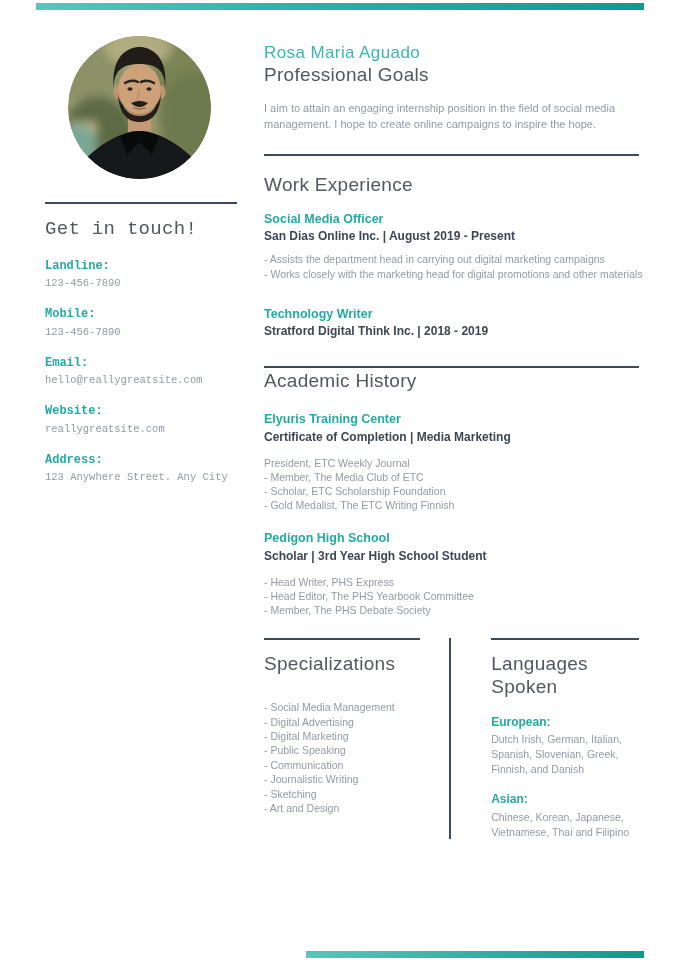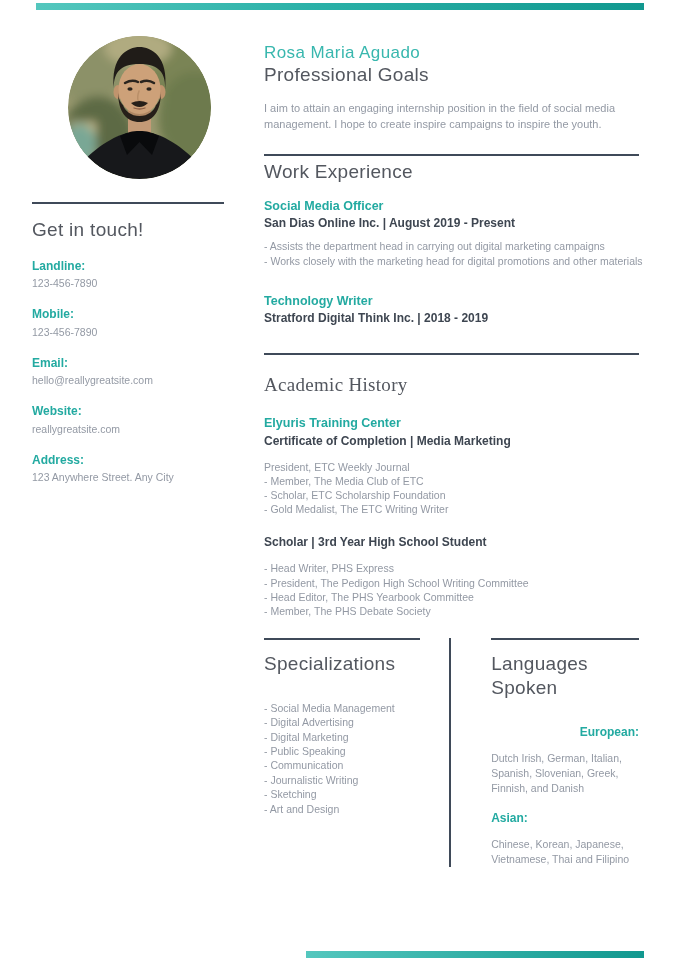--- a/index.html
+++ b/index.html
@@ -11,52 +11,52 @@
   
   .top-bar{position:absolute;left:36px;right:36px;top:3px;height:7px;
     background:linear-gradient(90deg,#54c7be 0%,#2ab1a8 45%,#11988f 100%);}
   .bottom-bar{position:absolute;right:36px;top:951px;width:338px;height:7px;
     background:linear-gradient(90deg,#54c7be 0%,#11988f 100%);}
   
   .photo{position:absolute;left:68px;top:36px;width:143px;height:143px;border-radius:50%;overflow:hidden;}
   
   .rule{border:0;border-top:2px solid #3f4a59;margin:0;}
   
-  .sidebar{position:absolute;left:32px;top:202px;width:192px;}
+  .sidebar{position:absolute;left:45px;top:202px;width:192px;font-family:Liberation Mono, monospace;}
   .sidebar .rule{margin-bottom:14px;}
   .h-section{font-size:19px;font-weight:400;color:#53575f;letter-spacing:.3px;margin:0;line-height:1.25;}
   .contact-label{margin-top:17px;font-size:12px;font-weight:700;color:#23aaa1;line-height:1.2;}
   .contact-value{margin-top:3px;font-size:10.5px;color:#9399a4;line-height:1.35;}
   
   .main{position:absolute;left:264px;top:0;width:375px;}
   .name{margin:43px 0 0;font-size:17px;font-weight:400;color:#38b7ae;letter-spacing:.4px;line-height:1.2;}
   .goals-heading{}
   .goals-text{margin:14px 0 0;font-size:11px;line-height:1.45;color:#9399a4;width:380px;}
   .rule-goals{margin-top:21px;}
-  .we-heading{margin-top:4px;}
+  .we-heading{margin-top:17px;}
   .job{margin-top:15px;}
   .job2{margin-top:25px;}
   .job-title{font-size:12.5px;font-weight:700;color:#23aaa1;line-height:1.25;}
   .job-org{font-size:12px;font-weight:700;color:#3e4651;margin-top:2px;line-height:1.25;}
   .job-bullets{margin-top:8px;font-size:10.5px;line-height:1.4;color:#9399a4;width:382px;}
   .rule-acad{margin-top:27px;}
-  .ah-heading{margin-top:18px;font-family:Liberation Serif, serif;}
+  .ah-heading{margin-top:1px;}
   .school{margin-top:19px;}
   .school-lines{margin-top:11px;font-size:10.5px;line-height:1.35;color:#9399a4;}
   
   .cols{display:flex;margin-top:20px;align-items:stretch;gap:24px;}
   .col-left{width:181px;}
   .vline{width:2px;background:#3f4a59;margin:0 16px 0 5px;min-height:184px;}
   .col-right{width:171px;}
   .cols .rule{margin-bottom:12px;}
   .spec-list{margin-top:25px;font-size:10.5px;line-height:1.37;color:#9399a4;}
   .lang-label{font-size:12px;font-weight:700;color:#23aaa1;line-height:1.2;}
-  .lang-label.first{margin-top:25px;text-align:right;}
+  .lang-label.first{margin-top:16px;}
   .lang-label.later{margin-top:15px;}
-  .lang-text{margin-top:12px;font-size:10.5px;line-height:1.42;color:#9399a4;}
+  .lang-text{margin-top:3px;font-size:10.5px;line-height:1.42;color:#9399a4;}
 </style>
 </head>
 <body>
 
 <div class="page">
 
   <div class="top-bar"></div>
 
   <div class="photo">
     <svg width="143" height="143" viewBox="0 0 143 143">
@@ -122,21 +122,21 @@
     <div>
       <div class="contact-label">Address:</div>
       <div class="contact-value">123 Anywhere Street. Any City</div>
     </div>
   </div>
 
   <div class="main">
     <h1 class="name">Rosa Maria Aguado</h1>
 
     <h2 class="h-section goals-heading">Professional Goals</h2>
-    <p class="goals-text">I aim to attain an engaging internship position in the field of social media management. I hope to create inspire campaigns to inspire the youth.</p>
+    <p class="goals-text">I aim to attain an engaging internship position in the field of social media management. I hope to create online campaigns to inspire the hope.</p>
 
     <hr class="rule rule-goals">
 
     <h2 class="h-section we-heading">Work Experience</h2>
 
     <div class="job">
       <div class="job-title">Social Media Officer</div>
       <div class="job-org">San Dias Online Inc. | August 2019 - Present</div>
       <div class="job-bullets">
         <div>- Assists the department head in carrying out digital marketing campaigns</div>
@@ -153,29 +153,29 @@
 
     <h2 class="h-section ah-heading">Academic History</h2>
 
     <div class="school">
       <div class="job-title">Elyuris Training Center</div>
       <div class="job-org">Certificate of Completion | Media Marketing</div>
       <div class="school-lines">
         <div>President, ETC Weekly Journal</div>
         <div>- Member, The Media Club of ETC</div>
         <div>- Scholar, ETC Scholarship Foundation</div>
-        <div>- Gold Medalist, The ETC Writing Writer</div>
+        <div>- Gold Medalist, The ETC Writing Finnish</div>
       </div>
     </div>
 
     <div class="school">
+      <div class="job-title">Pedigon High School</div>
       <div class="job-org">Scholar | 3rd Year  High School Student</div>
       <div class="school-lines">
         <div>- Head Writer, PHS Express</div>
-        <div>- President, The Pedigon High School Writing Committee</div>
         <div>- Head Editor, The PHS Yearbook Committee</div>
         <div>- Member, The PHS Debate Society</div>
       </div>
     </div>
 
     <div class="cols">
       <div class="col-left">
         <hr class="rule">
         <h2 class="h-section">Specializations</h2>
         <div class="spec-list">

